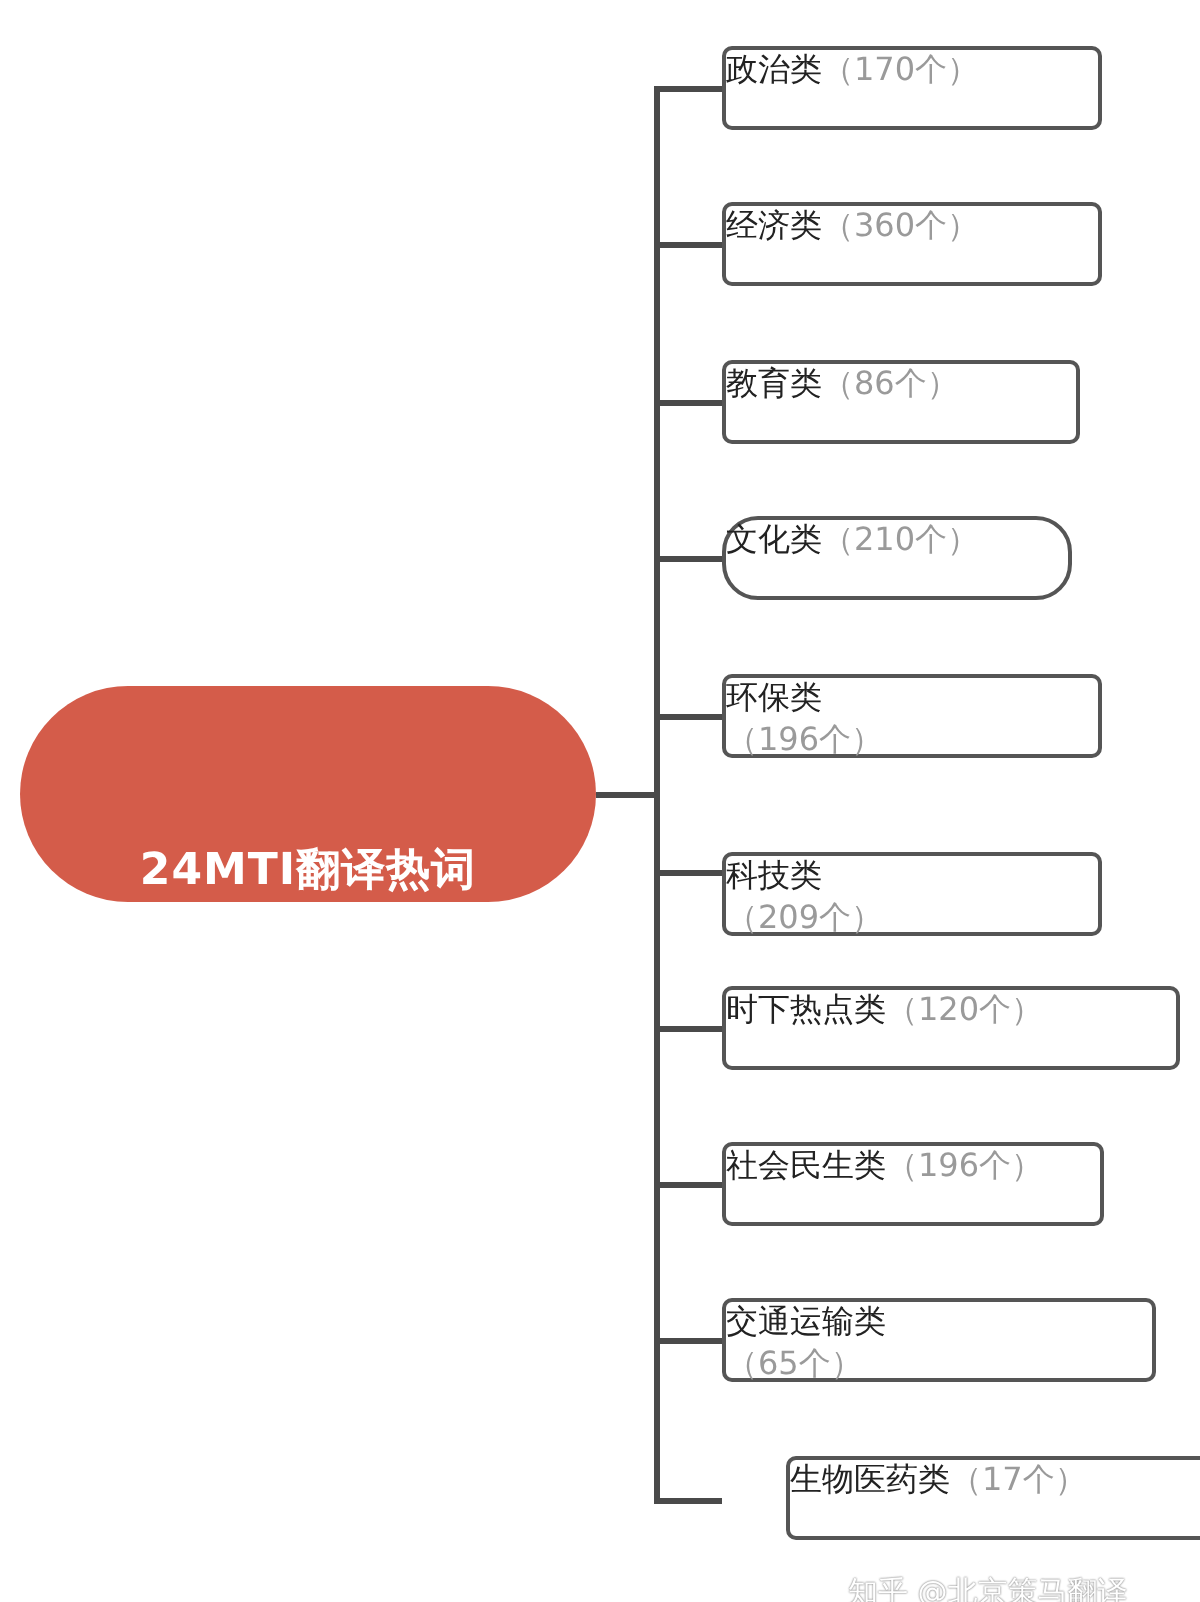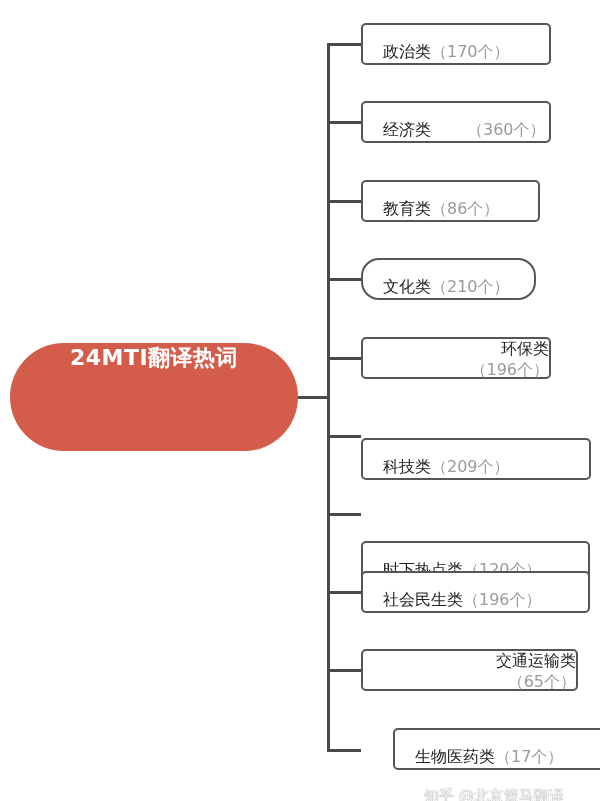--- a/index.html
+++ b/index.html
@@ -1,30 +1,30 @@
 <!DOCTYPE html>
 <html><head>
   <meta charset="utf-8">
   <style>
     html, body { margin: 0; padding: 0; background: #ffffff; }
     body { width: 600px; height: 801px; position: relative; overflow: hidden;
            font-family: "DejaVu Sans", "Liberation Sans", sans-serif; }
     .root-node {
       position: absolute; left: 10px; top: 343px; width: 288px; height: 108px;
       background: #D45C4A; border-radius: 54px;
-      display: flex; flex-direction: column; align-items: center; justify-content: flex-start;
+      display: flex; flex-direction: column; align-items: center; justify-content: flex-end;
       color: #ffffff; font-weight: bold;
     }
     .root-title { font-size: 22px; line-height: 30px; letter-spacing: 0.5px; }
     .root-sub { font-size: 17px; line-height: 26px; margin-top: 4px; letter-spacing: 1px; }
     .connector { position: absolute; background: #4a4a4a; }
     .branch {
       position: absolute; left: 361px; height: 42px;
       border: 2px solid #555555; border-radius: 5px; background: #ffffff;
-      display: flex; align-items: flex-end; padding-left: 20px; box-sizing: border-box;
+      display: flex; align-items: flex-start; box-sizing: border-box;
       font-size: 16px; white-space: nowrap;
     }
     .branch .name { color: #222222; }
     .branch .count { color: #9a9a9a; }
     .watermark {
       position: absolute; left: 424px; top: 765px; font-size: 15px; color: #ffffff;
       text-shadow: 0 0 1px #888, 0 0 1px #888;
       opacity: 0.9;
       margin-top: 22px;
     }
@@ -46,45 +46,45 @@
 <div class="connector" style="left:327px; top:749px; width:34px; height:3px;"></div>
 
 <div class="root-node">
   <div class="root-title">24MTI翻译热词</div>
 </div>
 
 <div class="branch" style="top:23px; width:190px;">
   <span class="name">政治类</span>
     <span class="count">（170个）</span>
 </div>
-<div class="branch" style="top:101px; width:190px;gap:36px;">
+<div class="branch" style="top:101px; width:190px;">
   <span class="name">经济类</span>
     <span class="count">（360个）</span>
 </div>
 <div class="branch" style="top:180px; width:179px;">
   <span class="name">教育类</span>
     <span class="count">（86个）</span>
 </div>
 <div class="branch" style="top:258px; width:175px;border-radius:18px;">
   <span class="name">文化类</span>
     <span class="count">（210个）</span>
 </div>
 <div class="branch" style="top:337px; width:190px;flex-direction:column;">
   <span class="name">环保类</span>
     <span class="count">（196个）</span>
 </div>
-<div class="branch" style="top:438px; width:230px;">
+<div class="branch" style="top:426px; width:190px;flex-direction:column;">
   <span class="name">科技类</span>
     <span class="count">（209个）</span>
 </div>
-<div class="branch" style="top:493px; width:229px;margin-top:48px;">
+<div class="branch" style="top:493px; width:229px;">
   <span class="name">时下热点类</span>
     <span class="count">（120个）</span>
 </div>
-<div class="branch" style="top:571px; width:229px;">
+<div class="branch" style="top:571px; width:191px;">
   <span class="name">社会民生类</span>
     <span class="count">（196个）</span>
 </div>
 <div class="branch" style="top:649px; width:217px;flex-direction:column;">
   <span class="name">交通运输类</span>
     <span class="count">（65个）</span>
 </div>
 <div class="branch" style="top:728px; width:217px;margin-left:32px;">
   <span class="name">生物医药类</span>
     <span class="count">（17个）</span>

